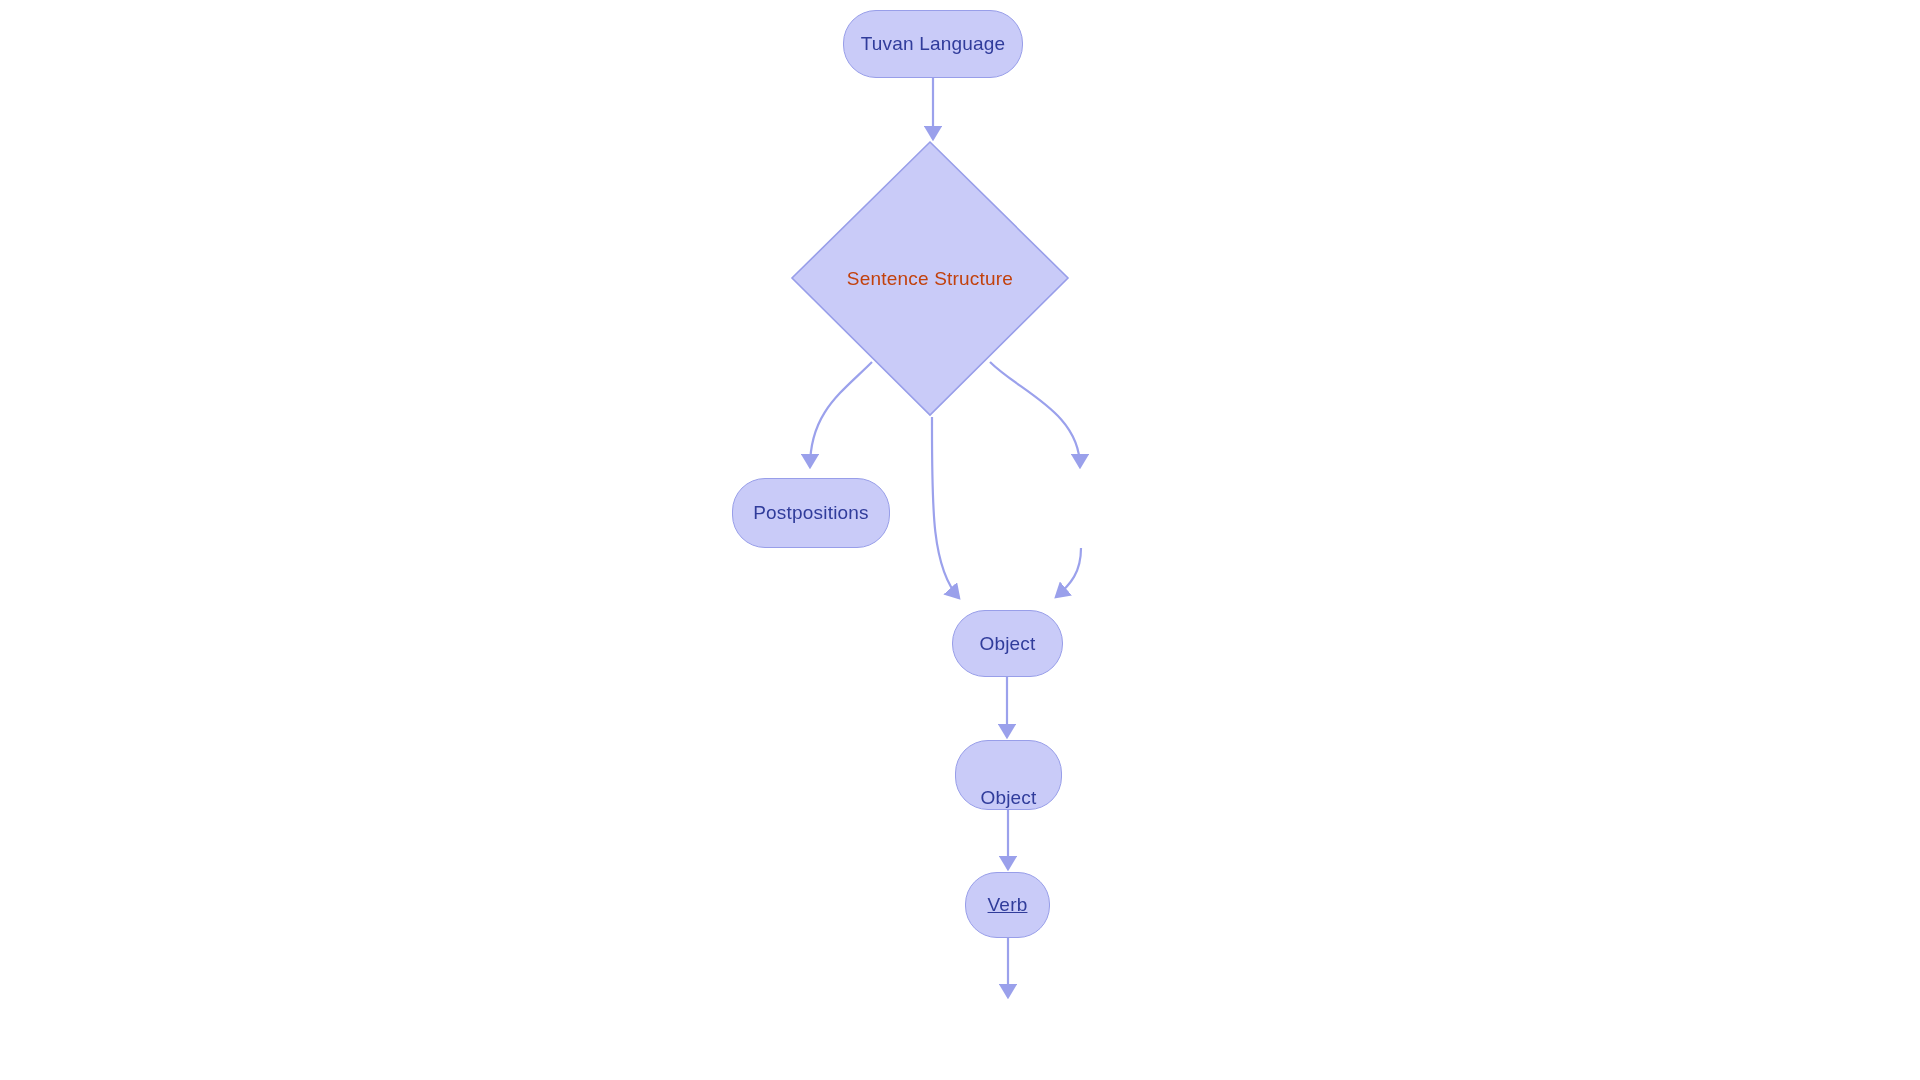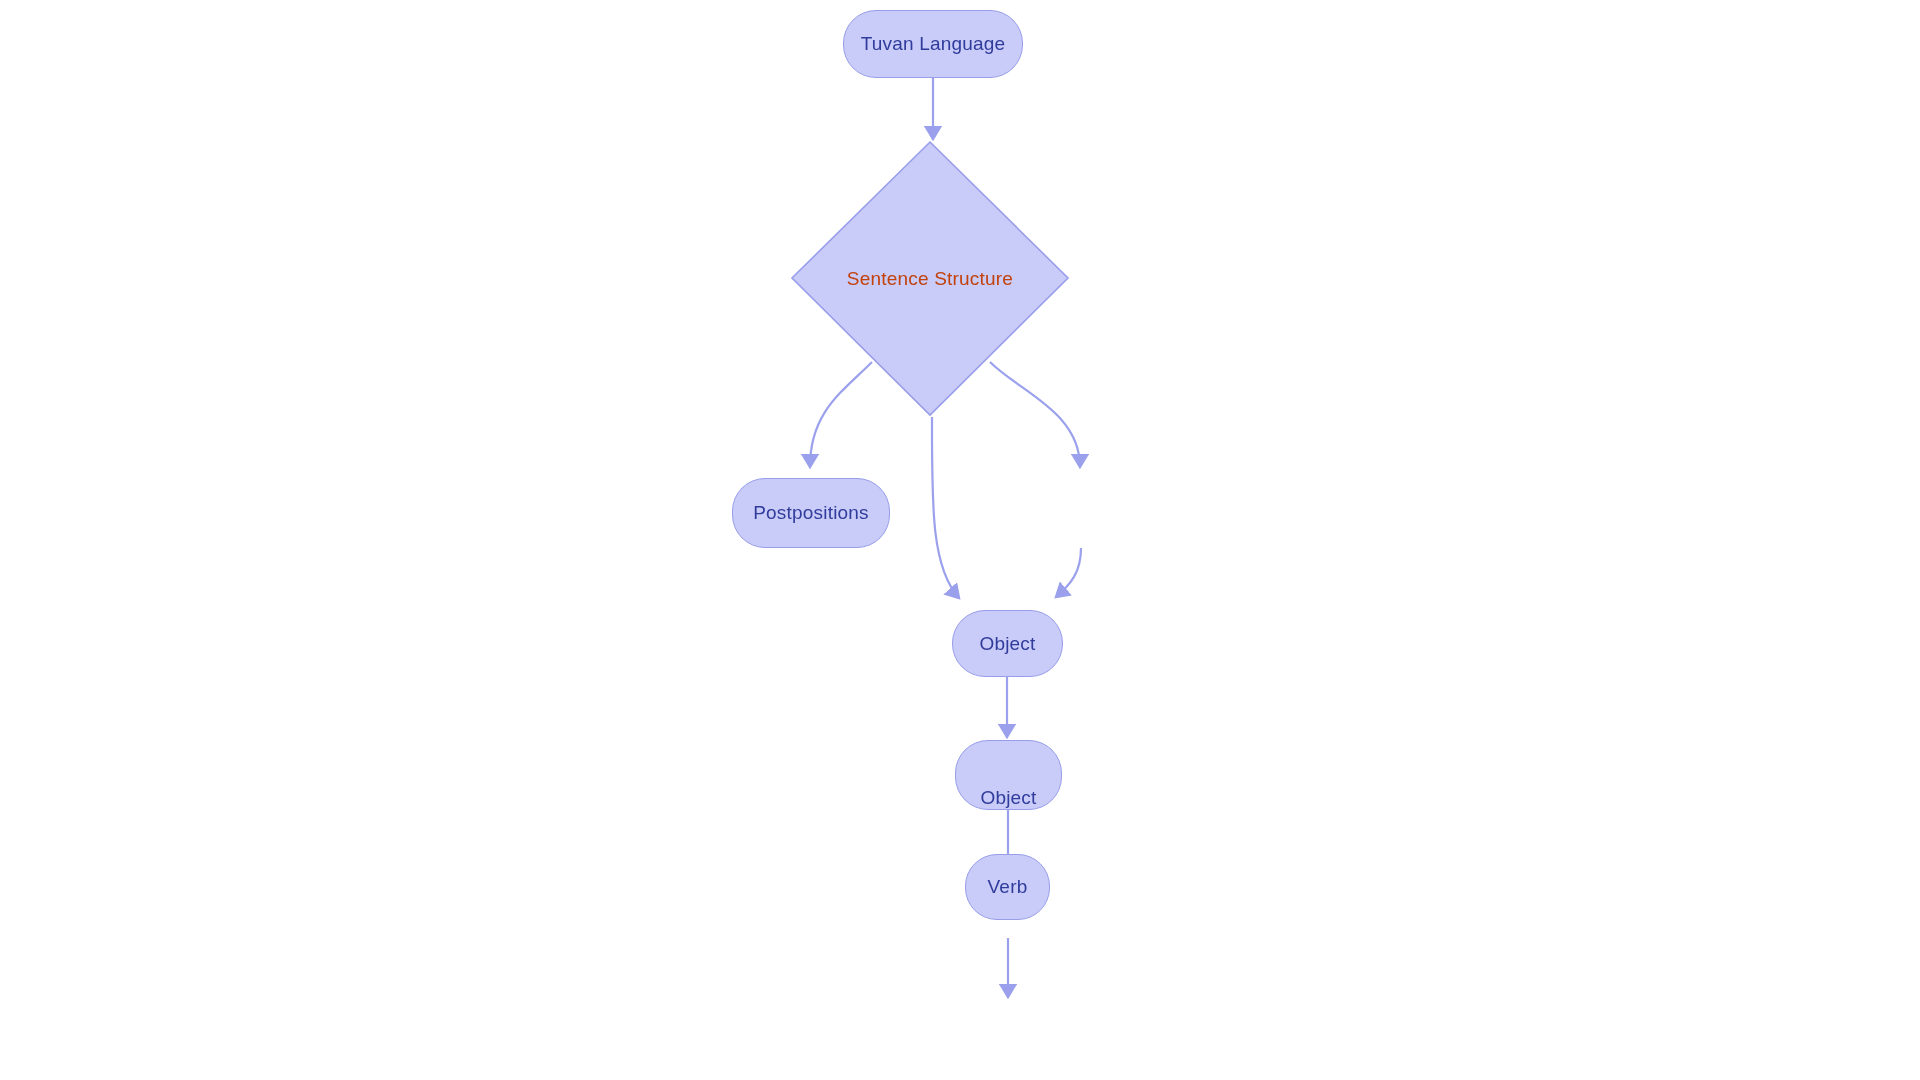--- a/index.html
+++ b/index.html
@@ -56,21 +56,21 @@
     white-space: nowrap;
     background: transparent;
     pointer-events: none;
   }
   
   .n-tuvan     { left: 843px;  top: 10px;   width: 180px; height: 68px; }
   .n-postpos   { left: 732px;  top: 478px;  width: 158px; height: 70px; }
   .n-adjplace  { left: 975px;  top: 478px;  width: 215px; height: 70px; }
   .n-subject   { left: 952px;  top: 610px;  width: 111px; height: 67px; }
   .n-object    { left: 955px;  top: 740px;  width: 107px; height: 70px; align-items: flex-end; }
-  .n-verb      { left: 965px;  top: 854px;  width: 85px;  height: 66px; border-radius: 32px; }
+  .n-verb      { left: 965px;  top: 872px;  width: 85px;  height: 66px; border-radius: 32px; text-decoration: underline; }
   .n-end       { left: 918px;  top: 1000px; width: 180px; height: 68px; }
   .n-diamond-label { left: 792px; top: 142px; width: 276px; height: 273px; }
 </style>
 </head>
 <body>
 
 <div class="canvas">
 
   <svg class="edge-layer" viewBox="0 0 1920 1080" xmlns="http://www.w3.org/2000/svg">
     <defs>

